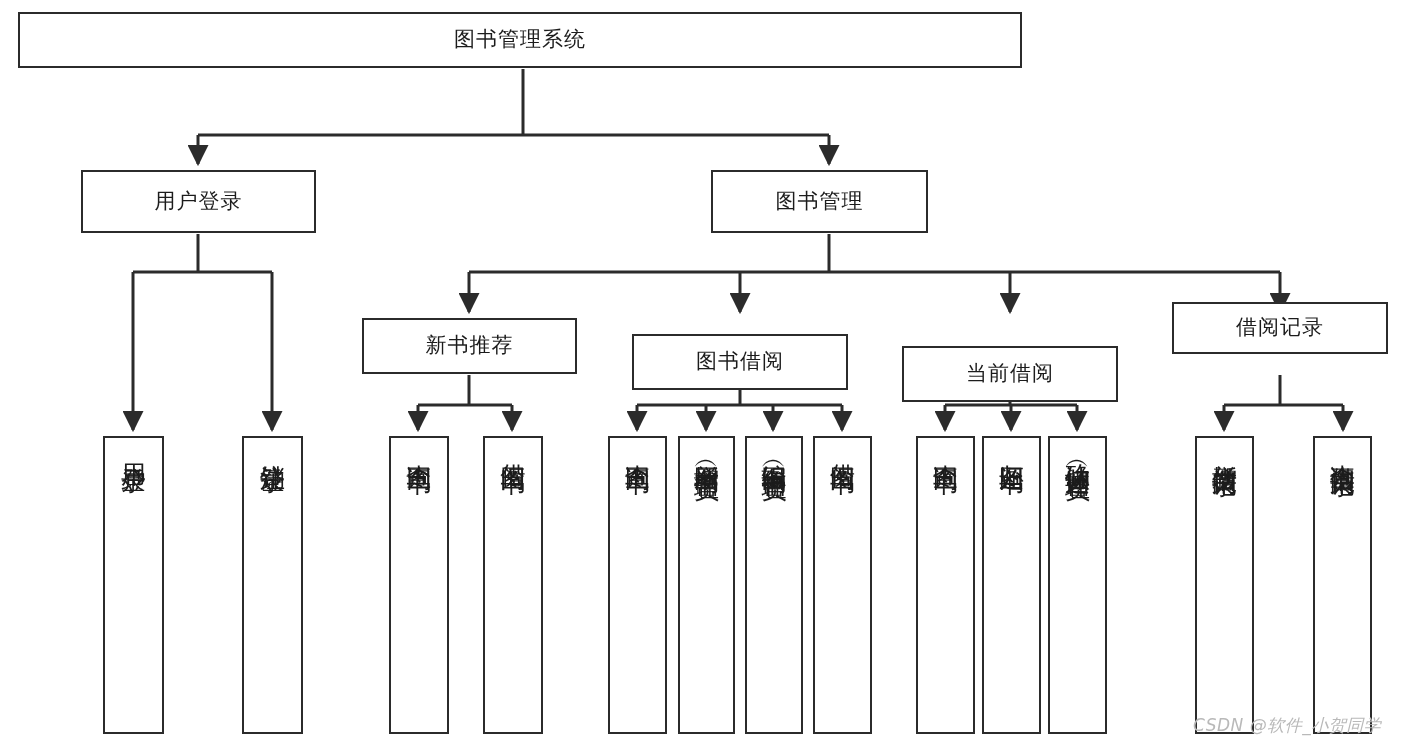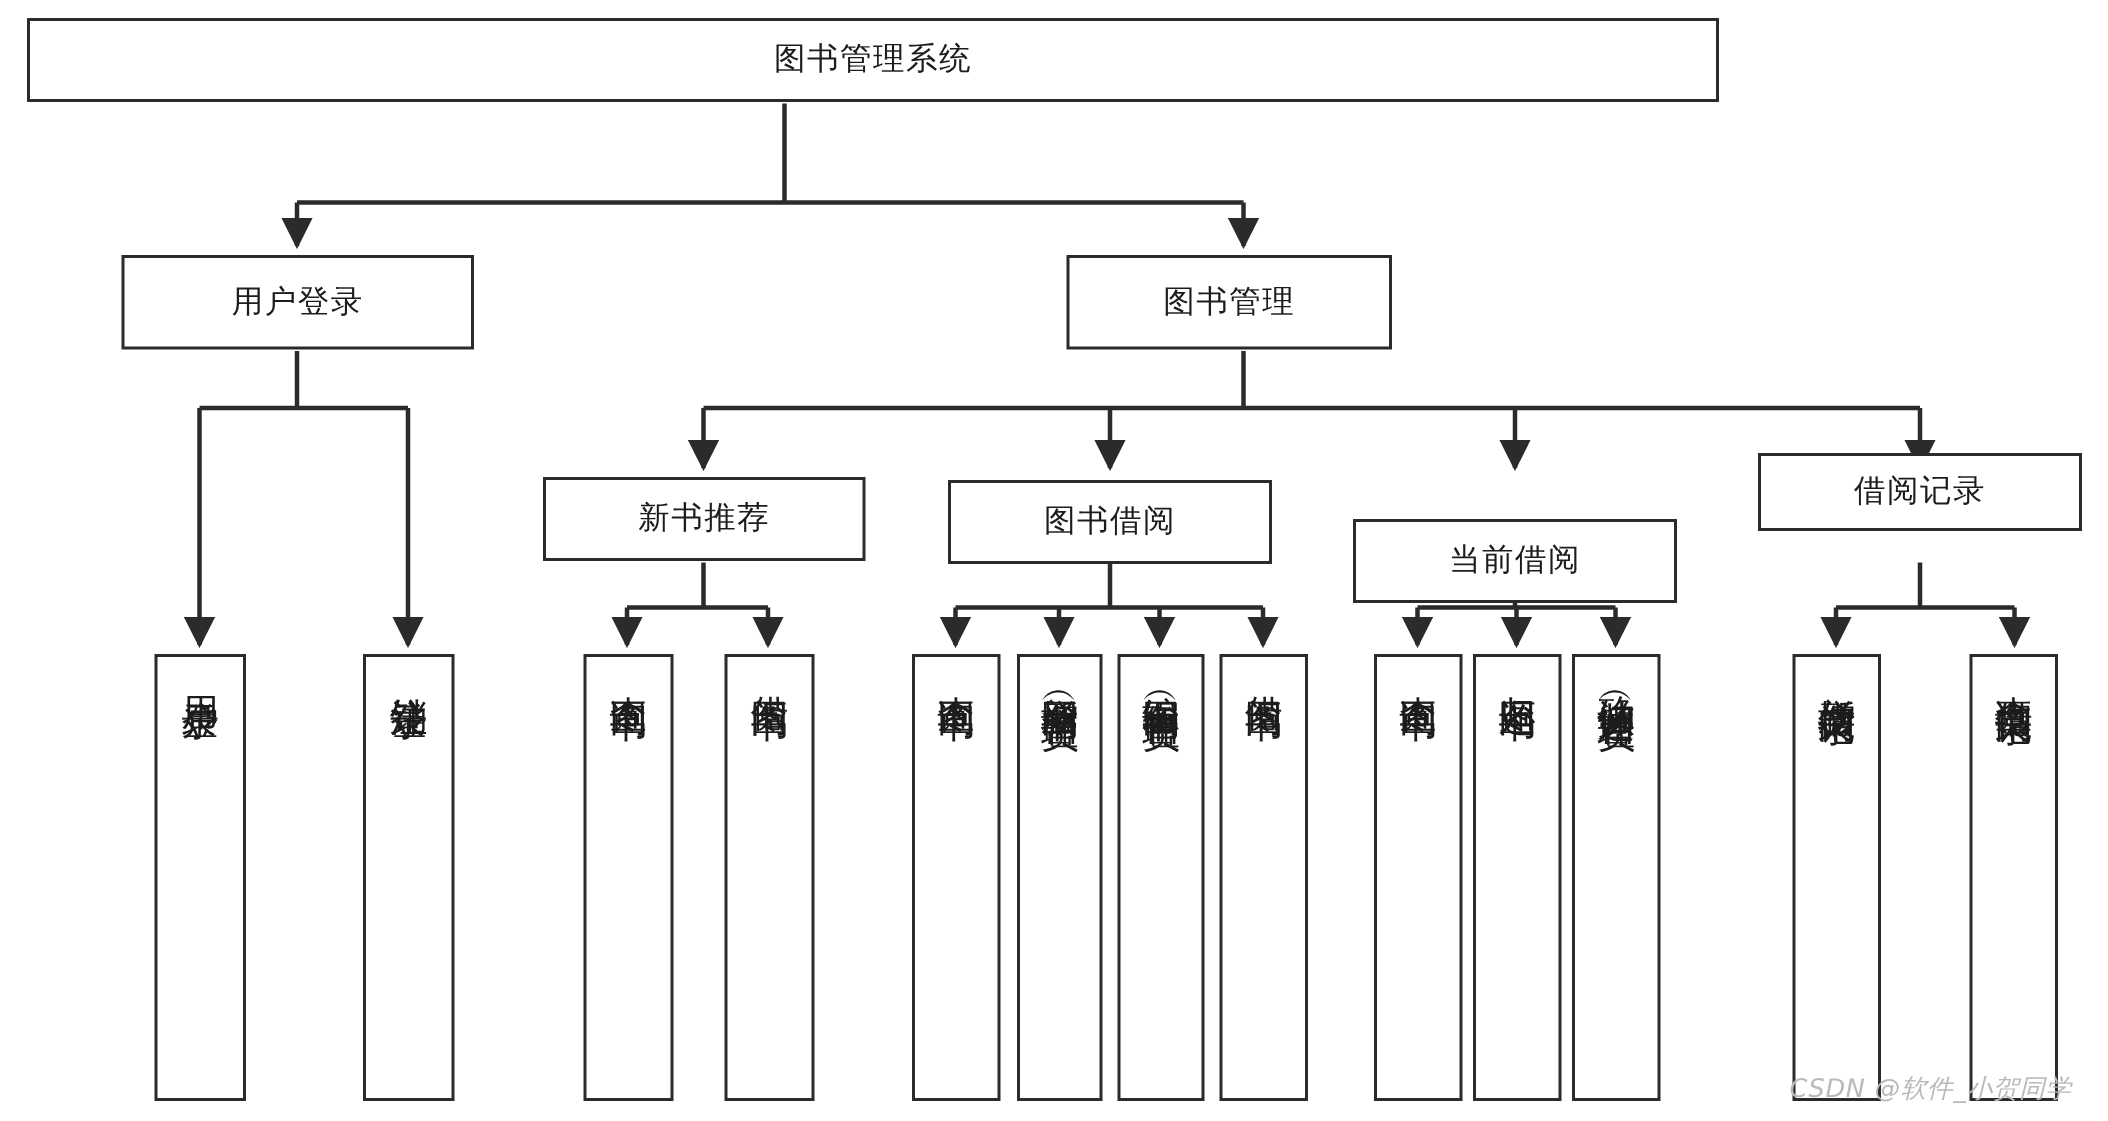--- a/index.html
+++ b/index.html
@@ -115,37 +115,37 @@
       <path d="M 1011 405 L 1011 430" marker-end="url(#arrow)"></path>
       <path d="M 1077 405 L 1077 430" marker-end="url(#arrow)"></path>
 
       <path d="M 1280 375 L 1280 405"></path>
       <path d="M 1224 405 L 1343 405"></path>
       <path d="M 1224 405 L 1224 430" marker-end="url(#arrow)"></path>
       <path d="M 1343 405 L 1343 430" marker-end="url(#arrow)"></path>
     </g>
   </svg>
 
-  <div class="node node-h" style="left:18px; top:12px; width:1128px; height:56px;">
+  <div class="node node-h" style="left:18px; top:12px; width:1004px; height:56px;">
     <span>图书管理系统</span>
   </div>
 
   <div class="node node-h" style="left:81px; top:170px; width:235px; height:63px;">
     <span>用户登录</span>
   </div>
 
   <div class="node node-h" style="left:711px; top:170px; width:217px; height:63px;">
     <span>图书管理</span>
   </div>
 
   <div class="node node-h" style="left:362px; top:318px; width:215px; height:56px;">
     <span>新书推荐</span>
   </div>
 
-  <div class="node node-h" style="left:632px; top:320px; width:216px; height:56px;">
+  <div class="node node-h" style="left:632px; top:334px; width:216px; height:56px;">
     <span>图书借阅</span>
   </div>
 
   <div class="node node-h" style="left:902px; top:318px; width:216px; height:56px;margin-top:28px;">
     <span>当前借阅</span>
   </div>
 
   <div class="node node-h" style="left:1172px; top:302px; width:216px; height:52px;">
     <span>借阅记录</span>
   </div>

